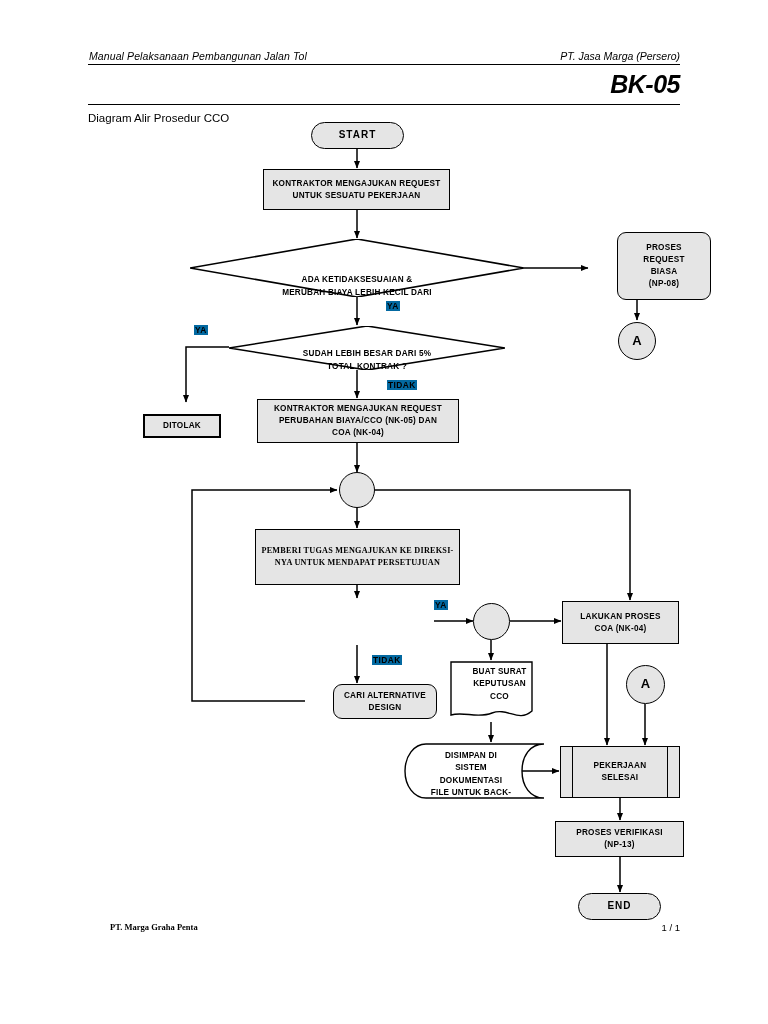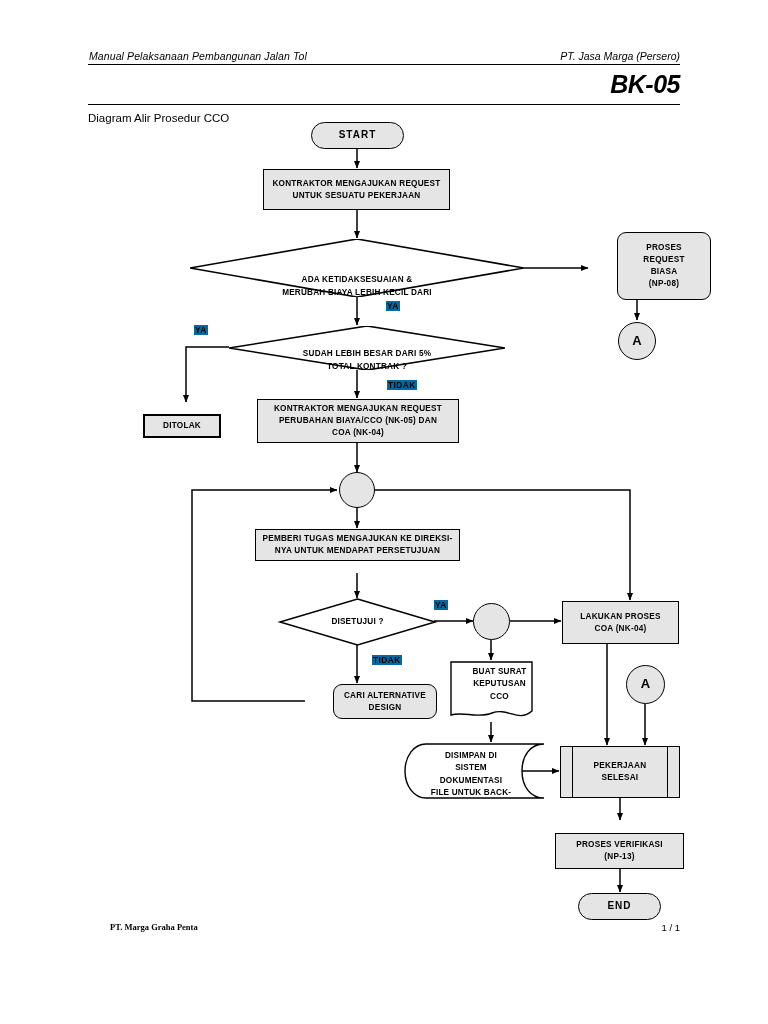--- a/index.html
+++ b/index.html
@@ -175,31 +175,25 @@
   </div>
 
   <div class="node rect" style="left:257px;top:399px;width:202px;height:44px;">
     <span class="txt">KONTRAKTOR MENGAJUKAN REQUEST
 PERUBAHAN BIAYA/CCO (NK-05) DAN
 COA (NK-04)</span>
   </div>
 
   <div class="node circ" style="left:339px;top:472px;width:36px;height:36px;"></div>
 
-  <div class="node rect" style="left:255px;top:529px;width:205px;height:32px;">
+  <div class="node rect" style="left:255px;top:529px;width:205px;height:56px;font-family:Liberation Serif, serif;">
     <span class="txt">PEMBERI TUGAS MENGAJUKAN KE DIREKSI-
 NYA UNTUK MENDAPAT PERSETUJUAN</span>
   </div>
 
-  <div class="dia" style="left:280px;top:599px;width:155px;height:46px;">
-    <svg viewBox="0 0 155 46" preserveAspectRatio="none">
-      <polygon points="77.5,0 155,23 77.5,46 0,23" fill="#fff" stroke="#000" stroke-width="1.5" vector-effect="non-scaling-stroke"></polygon>
-    </svg>
-    <div class="dtxt">DISETUJUI ?</div>
-  </div>
 
   <div class="node circ" style="left:473px;top:603px;width:37px;height:37px;"></div>
 
   <div class="node rect" style="left:562px;top:601px;width:117px;height:43px;">
     <span class="txt">LAKUKAN PROSES
 COA (NK-04)</span>
   </div>
 
   <div class="node conn" style="left:626px;top:665px;width:39px;height:39px;">
     <span class="txt">A</span>
@@ -229,21 +223,21 @@
 FILE UNTUK BACK-</div>
   </div>
 
   <div class="node predef" style="left:560px;top:746px;width:120px;height:52px;position:absolute;">
     <span class="bar l"></span>
     <span class="bar r"></span>
     <span class="txt">PEKERJAAN
 SELESAI</span>
   </div>
 
-  <div class="node rect" style="left:555px;top:821px;width:129px;height:36px;margin-top:12px;">
+  <div class="node rect" style="left:555px;top:821px;width:129px;height:36px;">
     <span class="txt">PROSES VERIFIKASI
 (NP-13)</span>
   </div>
 
   <div class="node term" style="left:578px;top:893px;width:83px;height:27px;">
     <span class="txt">END</span>
   </div>
 
   <div class="lbl" style="left:386px;top:301px;">YA</div>
   <div class="lbl" style="left:194px;top:325px;">YA</div>

